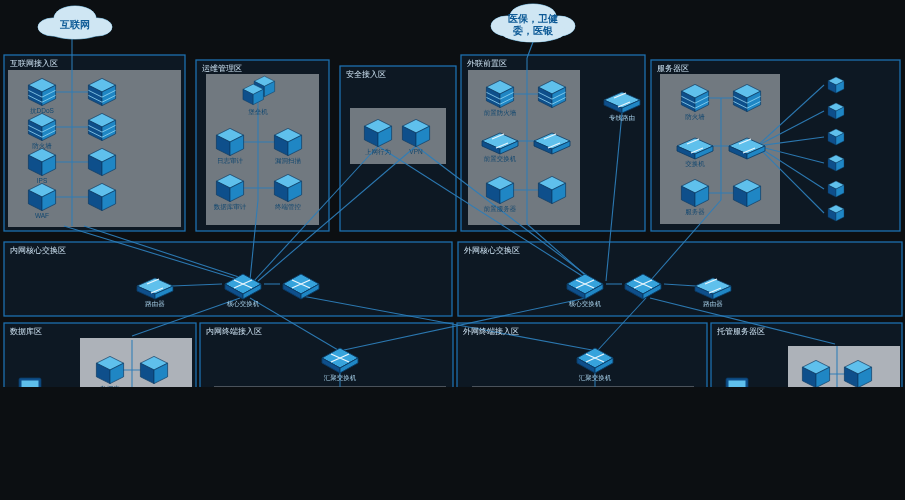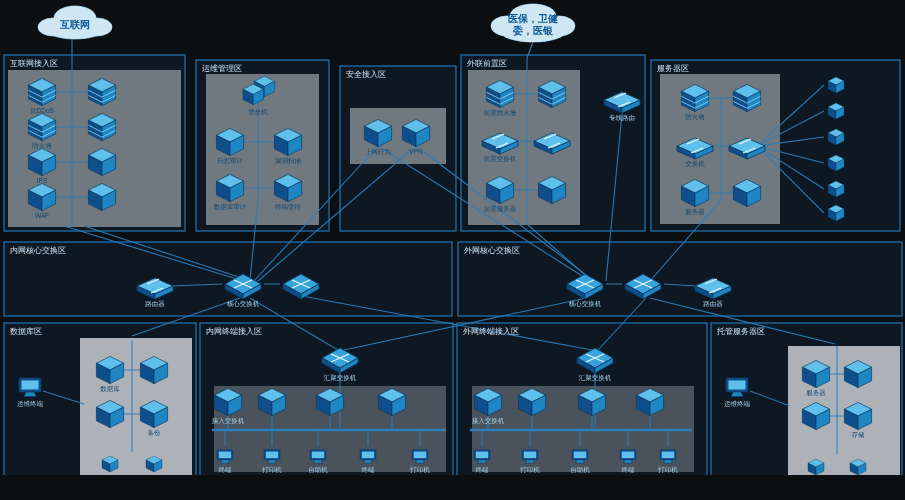--- a/index.html
+++ b/index.html
@@ -1,16 +1,16 @@
 <!DOCTYPE html>
 <html><head>
 <meta charset="utf-8">
 <style>
   html,body{margin:0;padding:0;background:#0c0f12;}
-  .stage{position:relative;width:905px;height:475px;overflow:hidden;}
+  .stage{position:relative;width:905px;height:387px;overflow:hidden;}
   svg text{font-family:"Liberation Sans","DejaVu Sans",sans-serif;}
 </style>
 </head>
 <body style="background: rgb(12, 15, 18);">
 
 <div class="stage">
 <svg id="diagram" width="905" height="500" viewBox="0 0 905 500">
   <defs>
     <g id="cube-g">
       <polygon points="0,-16 16,-8 0,0 -16,-8" fill="#5fc0ec" stroke="#0a3a63" stroke-width="0.8"></polygon>

